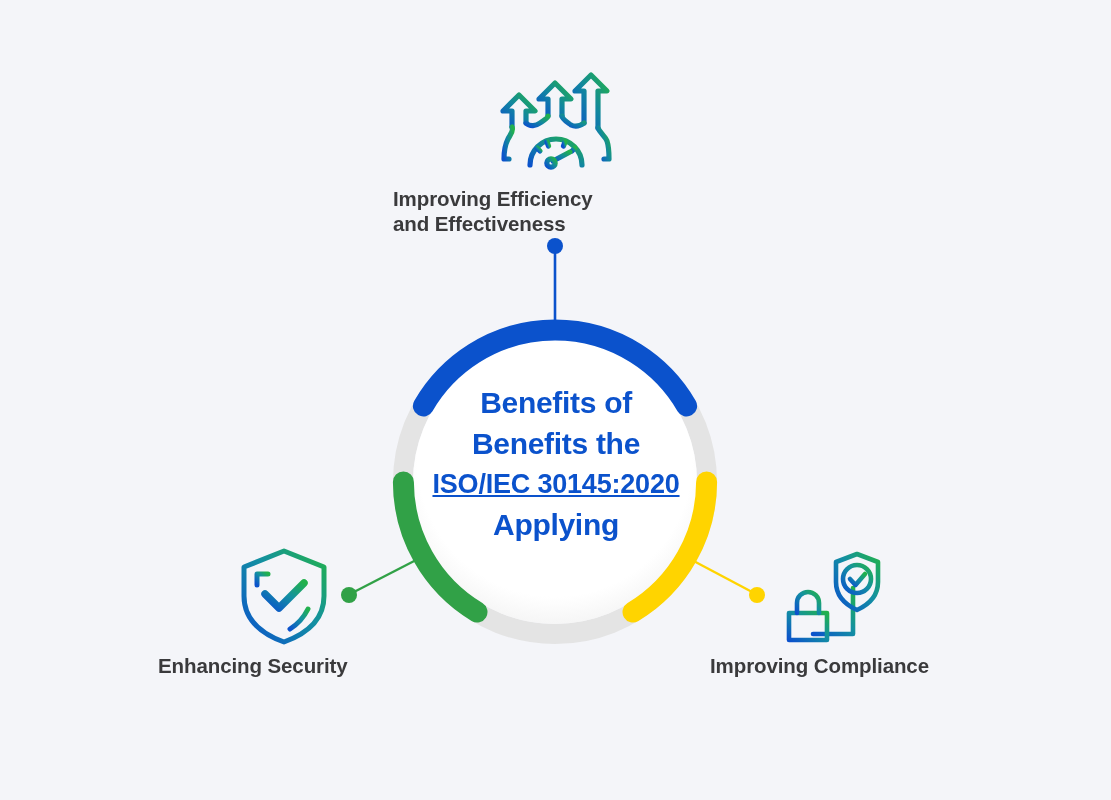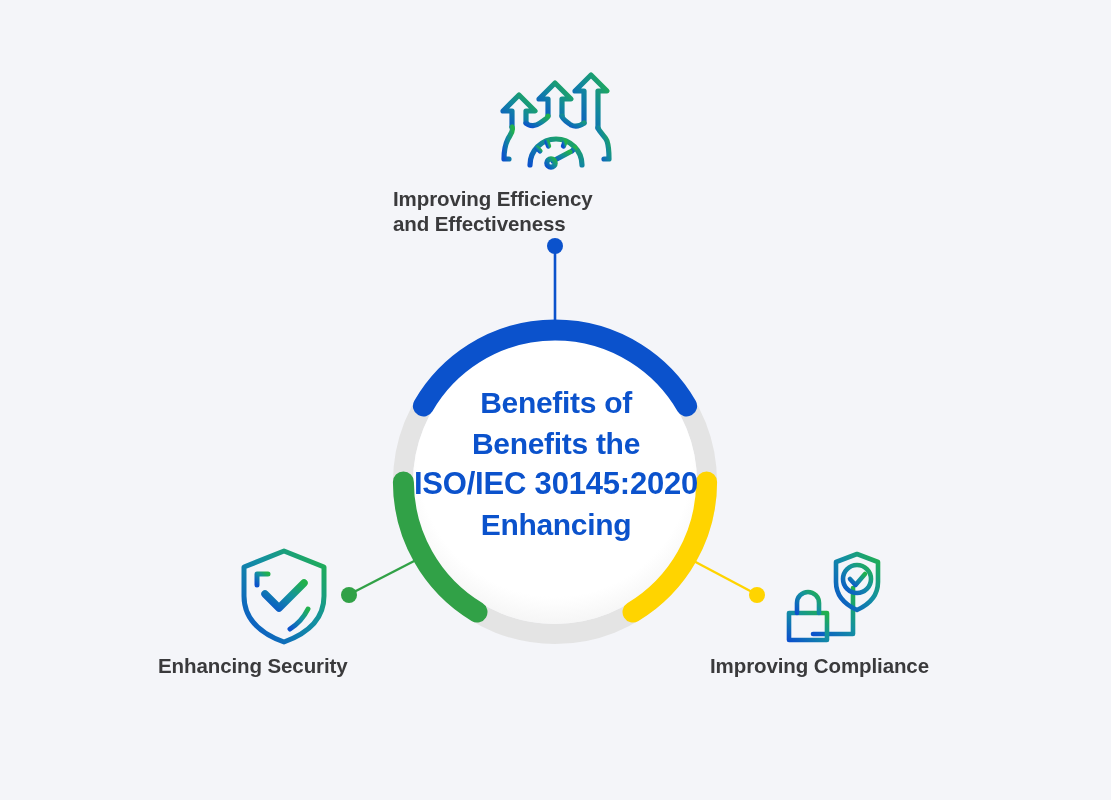--- a/index.html
+++ b/index.html
@@ -64,23 +64,24 @@
   }
   .center-line {
     display: block;
   }
   .center-line.big {
     font-size: 30px;
     line-height: 41px;
     letter-spacing: -0.3px;
   }
   .center-line.small {
-    font-size: 31px;
+    font-size: 27px;
     line-height: 40px;
     letter-spacing: -0.2px;
+    text-decoration: underline;
   }
   .icon-box {
     position: absolute;
   }
   #icon-efficiency { left: 492px; top: 66px; width: 128px; height: 110px; }
   #icon-security   { left: 236px; top: 546px; width: 96px;  height: 100px; }
   #icon-compliance { left: 783px; top: 548px; width: 100px; height: 96px; }
 </style>
 </head>
 <body>
@@ -196,21 +197,21 @@
         <circle cx="74" cy="31" r="14"></circle>
         <path d="M67 31 L72.5 37 L82 26"></path>
       </g>
     </svg>
   </div>
 
   <div class="center-text">
     <span class="center-line big">Benefits of</span>
     <span class="center-line big">Benefits the</span>
     <span class="center-line small">ISO/IEC 30145:2020</span>
-    <span class="center-line big">Enhancing</span>
+    <span class="center-line big">Applying</span>
   </div>
 
   <div class="node-label" id="label-efficiency">Improving Efficiency
 and Effectiveness</div>
   <div class="node-label" id="label-security">Enhancing Security</div>
   <div class="node-label" id="label-compliance">Improving Compliance</div>
 
 </div>
 
 </body></html>

